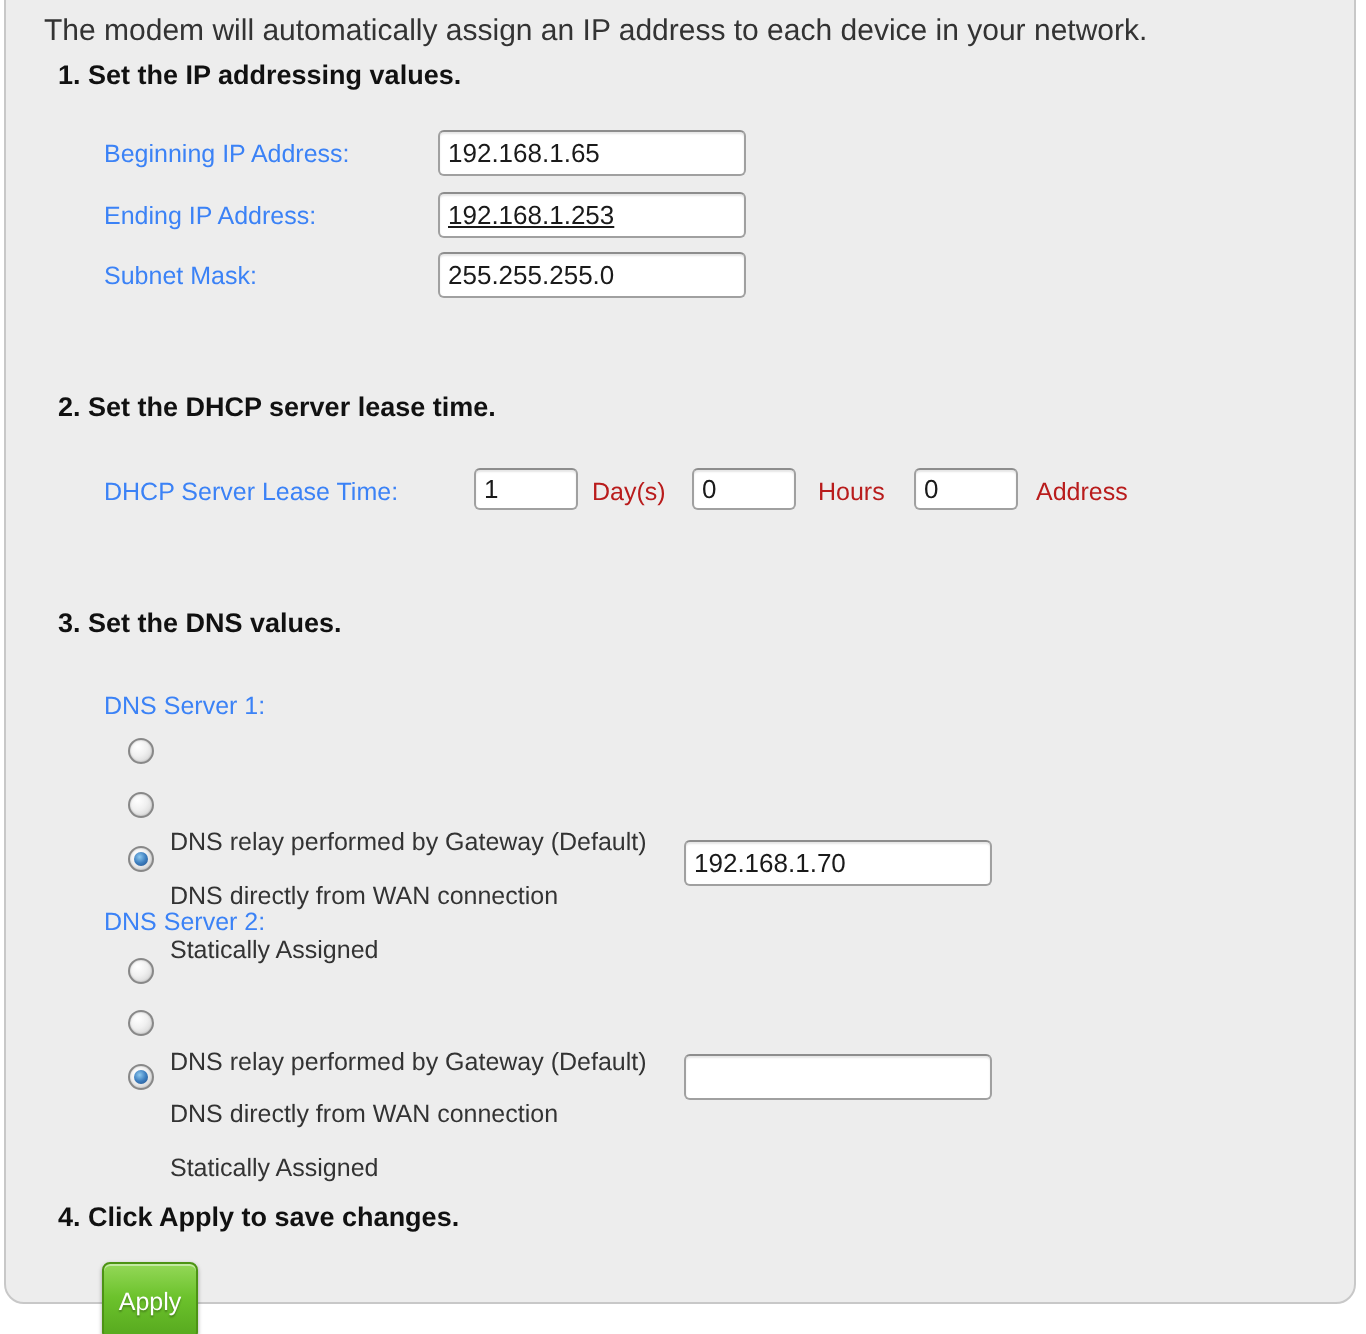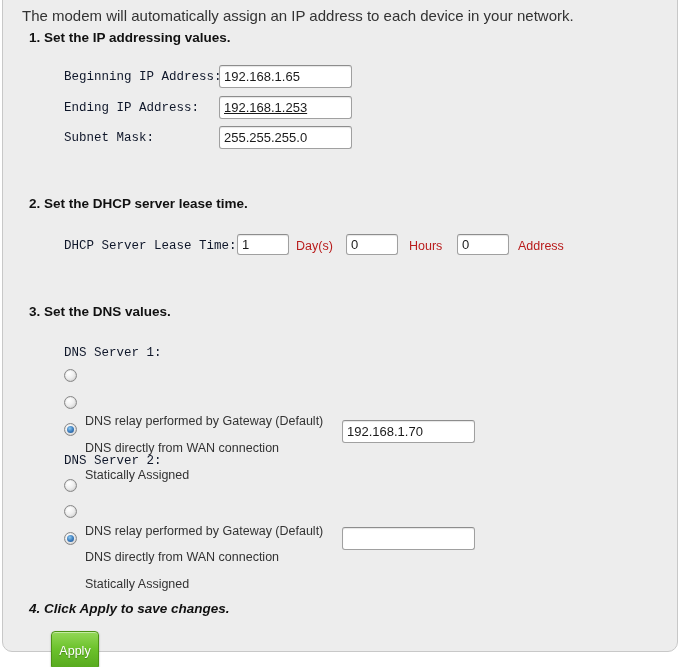--- a/index.html
+++ b/index.html
@@ -23,41 +23,40 @@
     left: 22px; top: 7px;
     font-size: 15px; color: #333333;
   }
   .heading {
     font-size: 13.5px; font-weight: bold; color: #111111;
     left: 29px;
   }
   .h1 { top: 30px; }
   .h2 { top: 196px; }
   .h3 { top: 304px; }
-  .h4 { top: 601px; font-style: italic; }
+  .h4 { top: 601px; }
   .field-label {
-    font-size: 12.5px; color: #0f172a;
-    left: 64px;
-    font-family: Liberation Mono, monospace;
+    font-size: 12.5px; color: #3b82f6;
+    left: 52px;
   }
   .unit-label { font-size: 12.5px; color: #b91c1c; }
   .txt {
     position: absolute;
     height: 23px;
     border: 1px solid #a0a0a0;
     border-top-color: #8d8d8d;
     border-radius: 3px;
     background: #ffffff;
     box-shadow: inset 0 1px 1px rgba(0,0,0,0.10);
     font-family: "Liberation Sans", sans-serif;
     font-size: 13px; color: #1a1a1a;
     padding: 0 4px;
     outline: none;
   }
-  .txt.wide  { width: 133px; }
+  .txt.wide  { width: 154px; }
   .txt.small { width: 52px; height: 21px; }
   .radio {
     position: absolute;
     width: 13px; height: 13px;
     border-radius: 50%;
     border: 1px solid #888888;
     background: radial-gradient(circle at 35% 30%, #ffffff 0%, #f0f0f0 45%, #cccccc 100%);
     box-shadow: inset 0 0 1px rgba(0,0,0,0.25);
     cursor: pointer;
   }

